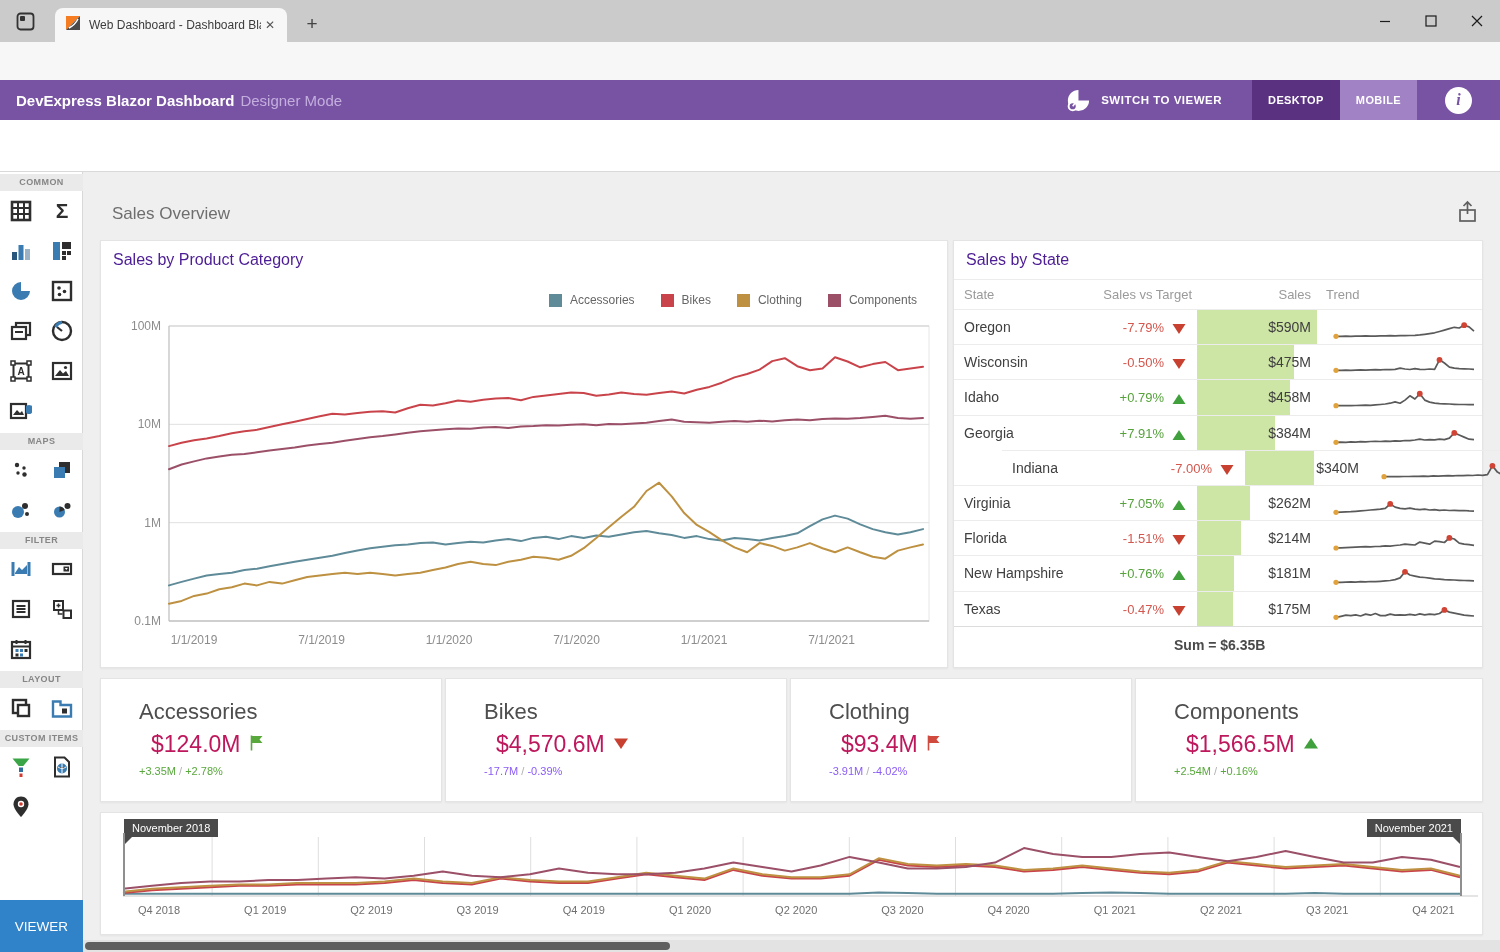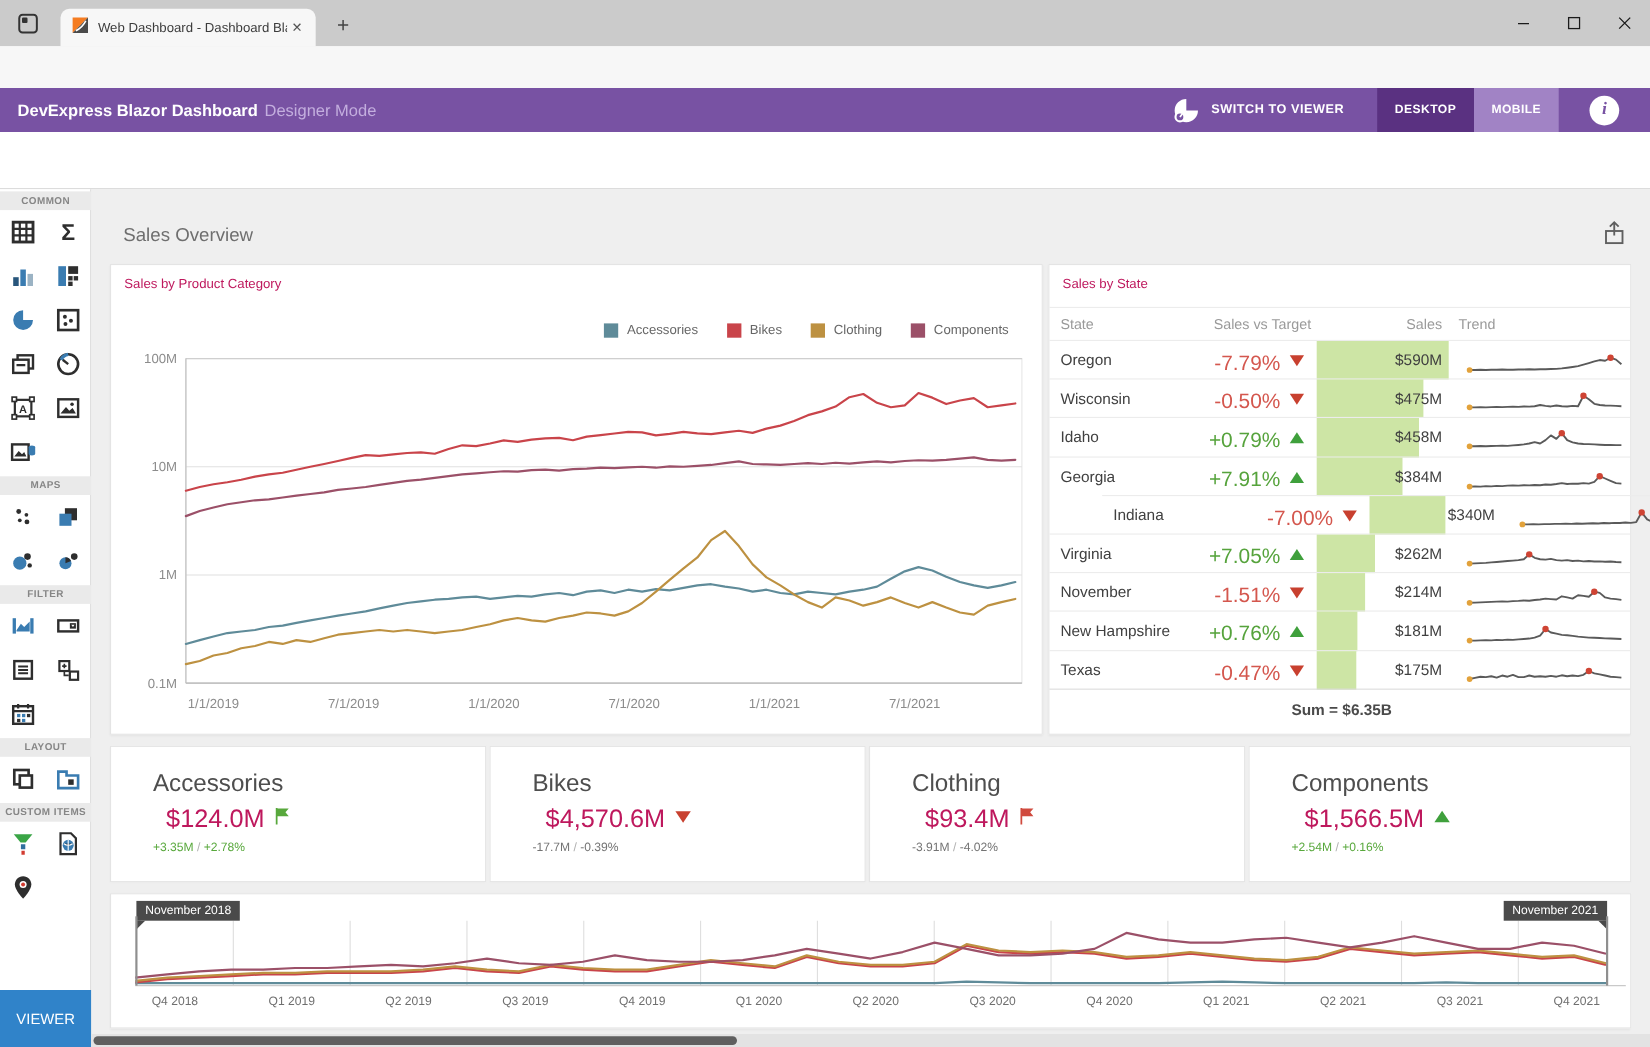--- a/index.html
+++ b/index.html
@@ -52,50 +52,50 @@
   .side-sec { width:83px; height:17px; background:#eaeaea; color:#868686; font-size:9px; font-weight:bold; letter-spacing:.4px; text-align:center; line-height:17px; }
   .side-grid { display:flex; flex-wrap:wrap; }
   .icon-cell { width:41px; height:40px; display:flex; align-items:center; justify-content:center; }
   .viewer-btn { position:absolute; left:0; bottom:0; width:83px; height:52px; background:#3083c9; color:#fff; font-size:13.5px; display:flex; align-items:center; justify-content:center; }
 
   
   .main { position:absolute; left:83px; top:172px; width:1417px; height:884px; background:#efefef; }
   .page-title { position:absolute; left:29px; top:32px; font-size:17px; color:#6e6e6e; }
   .export-btn { position:absolute; left:1373px; top:28px; width:26px; height:26px; }
   .card { position:absolute; background:#fff; border:1px solid #e4e4e4; box-shadow:0 1px 2px rgba(0,0,0,.05); }
-  .card-title { position:absolute; left:12px; top:10px; font-size:12px; color:#be185d; }
+  .card-title { position:absolute; left:12px; top:10px; font-size:16px; color:#4c1d95; }
 
   
   .chart-card { left:17px; top:68px; width:848px; height:428px; }
   .legend { position:absolute; right:30px; top:52px; display:flex; gap:26px; }
   .legend-item { display:flex; align-items:center; gap:8px; }
   .legend-swatch { width:13px; height:13px; }
   .legend-label { font-size:12px; color:#666; }
 
   
   .table-card { left:870px; top:68px; width:530px; height:428px; }
   .thead { position:absolute; left:0; top:38px; width:528px; height:30px; border-top:1px solid #ececec;text-decoration:underline; }
   .thead span { position:absolute; top:7px; font-size:13px; color:#9a9a9a; }
   .trow { position:absolute; left:0; width:528px; height:35.2px; border-top:1px solid #ececec; }
   .t-state { position:absolute; left:10px; top:9px; font-size:14px; color:#404040; }
-  .t-pct { position:absolute; top:10px; width:200px; text-align:right; left:10px; font-size:19px; }
+  .t-pct { position:absolute; top:10px; width:200px; text-align:right; left:10px; font-size:13px; }
   .t-pct.up { color:#56a33c; } .t-pct.down { color:#d4574e; }
   .t-bar { position:absolute; left:243px; top:0; height:35.2px; background:#cde5a5; }
   .t-sales { position:absolute; left:257px; top:9px; width:100px; text-align:right; font-size:14px; color:#404040; }
   .t-spark { position:absolute; left:377px; top:5px; }
   .t-sum { position:absolute; left:0; top:385px; width:528px; height:36px; border-top:1px solid #dcdcdc; }
   .t-sum span { position:absolute; left:220px; top:10px; font-size:14px; font-weight:bold; color:#4a4a4a; }
 
   
   .kpi-title { position:absolute; left:38px; top:20px; font-size:22px; color:#4e4e4e; }
   .kpi-value-row { position:absolute; left:38px; top:52px; display:flex; align-items:center; gap:8px; }
   .kpi-value { font-size:23px; color:#be185d;margin-left:12px; }
   .kpi-delta { position:absolute; left:38px; top:86px; font-size:11px; }
   .kpi-delta .slash { color:#b0b0b0; }
-  .good { color:#58a83c; } .bad { color:#737373; }
+  .good { color:#58a83c; } .bad { color:#8b5cf6; }
 
   
   .range-card { left:17px; top:640px; width:1383px; height:123px; }
   .range-flag { position:absolute; top:6px; background:#4a4a4a; color:#fff; font-size:11px; padding:3px 8px; white-space:nowrap; }
   .range-flag.start::after { content:""; position:absolute; left:0; top:100%; border:4px solid transparent; border-top-color:#4a4a4a; border-left-color:#4a4a4a; }
   .range-flag.end::after { content:""; position:absolute; right:0; top:100%; border:4px solid transparent; border-top-color:#4a4a4a; border-right-color:#4a4a4a; }
   .range-handle { position:absolute; width:2px; top:20px; height:63px; background:#8f8f8f; }
 
   
   .hscroll { position:absolute; left:0; top:768px; width:1417px; height:12px; background:#e3e3e3; }
@@ -592,21 +592,21 @@
               </svg></span>
             <div class="t-sales">$262M</div>
             <svg width="148" height="26" class="t-spark">
               <polyline points="5.0,21.4 9.9,21.1 14.9,20.9 19.8,20.7 24.7,20.3 29.6,19.9 34.6,19.5 39.5,19.0 44.4,18.6 49.4,18.2 54.3,17.4 59.2,13.0 64.1,16.1 69.1,17.4 74.0,17.8 78.9,17.1 83.9,18.2 88.8,18.6 93.7,18.2 98.6,19.0 103.6,18.6 108.5,19.3 113.4,19.0 118.4,19.5 123.3,19.3 128.2,19.7 133.1,19.5 138.1,19.9 143.0,20.1" fill="none" stroke="#5a5a5a" stroke-width="1.7" stroke-linejoin="round"></polyline>
               <circle cx="5" cy="21.35" r="2.6" fill="#e2a23b"></circle>
               <circle cx="59.214285714285715" cy="12.950000000000001" r="2.9" fill="#cf4434"></circle>
             </svg>
           </div>
           <div class="trow" style="top: 279.2px;">
             <div class="t-bar" style="width: 44px;"></div>
-            <div class="t-state">November</div>
+            <div class="t-state">Florida</div>
             <div class="t-pct down">-1.51%</div>
             <span style="position: absolute; left: 218px; top: 11px;"><svg width="14" height="12">
                 <path d="M0.5 1 H13.5 L7 11 Z" fill="#c8402f"></path>
               </svg></span>
             <div class="t-sales">$214M</div>
             <svg width="148" height="26" class="t-spark">
               <polyline points="5.0,22.0 9.9,21.8 14.9,21.6 19.8,21.4 24.7,21.1 29.6,20.9 34.6,20.7 39.5,20.9 44.4,20.5 49.4,20.3 54.3,19.9 59.2,20.1 64.1,19.5 69.1,19.0 74.0,18.2 78.9,18.6 83.9,19.0 88.8,16.1 93.7,17.1 98.6,18.2 103.6,15.1 108.5,15.7 113.4,16.5 118.4,11.9 123.3,13.0 128.2,17.1 133.1,18.2 138.1,18.6 143.0,19.3" fill="none" stroke="#5a5a5a" stroke-width="1.7" stroke-linejoin="round"></polyline>
               <circle cx="5" cy="21.98" r="2.6" fill="#e2a23b"></circle>
               <circle cx="118.35714285714286" cy="11.9" r="2.9" fill="#cf4434"></circle>
             </svg>

